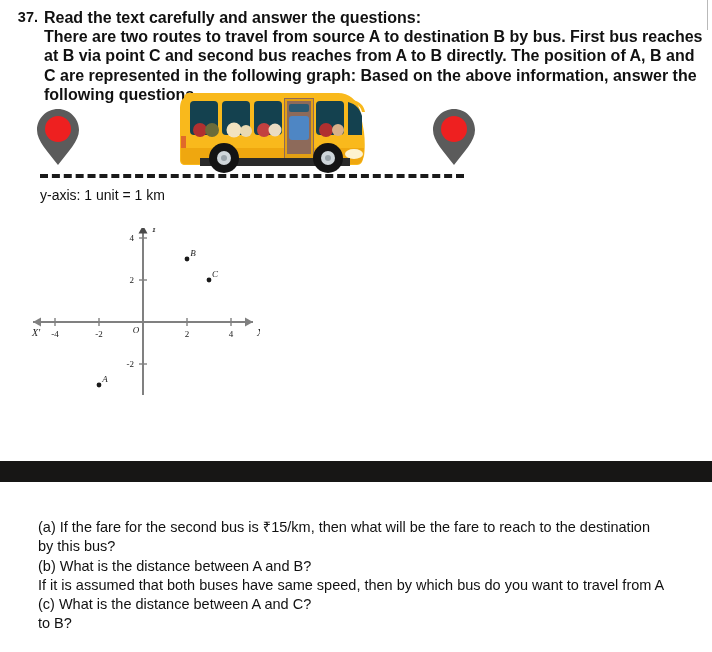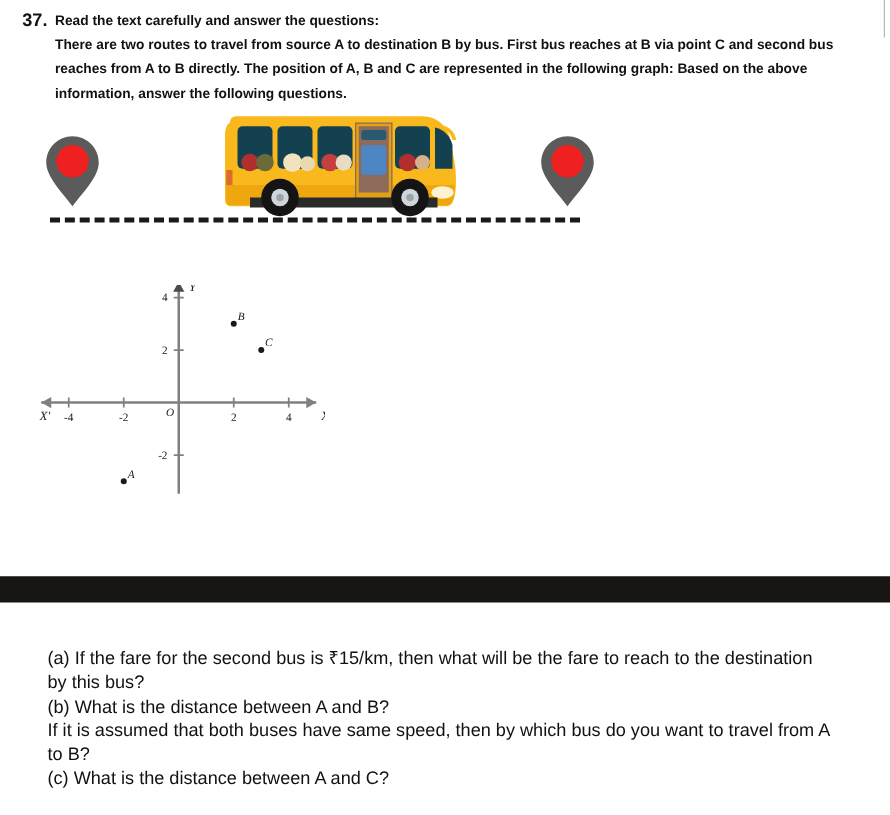--- a/index.html
+++ b/index.html
@@ -40,21 +40,21 @@
     font-weight: 700;
     color: #111;
     width: 28px;
     flex: 0 0 28px;
     text-align: right;
     padding-right: 6px;
     line-height: 19px;
   }
   .q-body {
     flex: 1 1 auto;
-    font-size: 11px;
+    font-size: 16px;
     line-height: 19.2px;
   }
   .q-head {
     font-weight: 700;
     display: block;
   }
   .q-para {
     display: block;
     font-weight: 700;
   }
@@ -231,20 +231,21 @@
       <circle cx="152" cy="66" r="7" fill="#cfd6da"></circle>
       <circle cx="152" cy="66" r="3" fill="#9aa4aa"></circle>
 
       <path d="M5 44 L10 44 L10 56 L5 56 Z" fill="#e06a2a"></path>
     </svg>
   </div>
 
   <div id="road"></div>
 
   <div id="scale-text">
+    <div>y-axis: 1 unit = 1 km</div>
   </div>
 
   <div id="graph">
     <svg id="graph-svg" viewBox="0 0 230 190" xmlns="http://www.w3.org/2000/svg">
         <line x1="3" y1="94" x2="223" y2="94" stroke="#808080" stroke-width="2"></line>
         <line x1="113" y1="-2.5999999999999943" x2="113" y2="190.6" stroke="#808080" stroke-width="2"></line>
         <polygon points="3,94 11,89.5 11,98.5" fill="#808080"></polygon>
         <polygon points="223,94 215,89.5 215,98.5" fill="#808080"></polygon>
         <polygon points="113,-2.5999999999999943 108.5,5.400000000000006 117.5,5.400000000000006" fill="#4a4a4a"></polygon>
         <polygon points="113,190.6 108.5,182.6 117.5,182.6" fill="#4a4a4a"></polygon>
@@ -290,16 +291,16 @@
 </div>
 
 <div id="separator-band"></div>
 
 <div id="page-bottom">
   <div id="answers">
     <p>(a) If the fare for the second bus is ₹15/km, then what will be the fare to reach to the destination</p>
     <p>by this bus?</p>
     <p>(b) What is the distance between A and B?</p>
     <p>If it is assumed that both buses have same speed, then by which bus do you want to travel from A</p>
+    <p>(c) What is the distance between A and C?</p>
     <p>to B?</p>
-    <p>(c) What is the distance between A and C?</p>
   </div>
 </div>
 
 </body></html>

